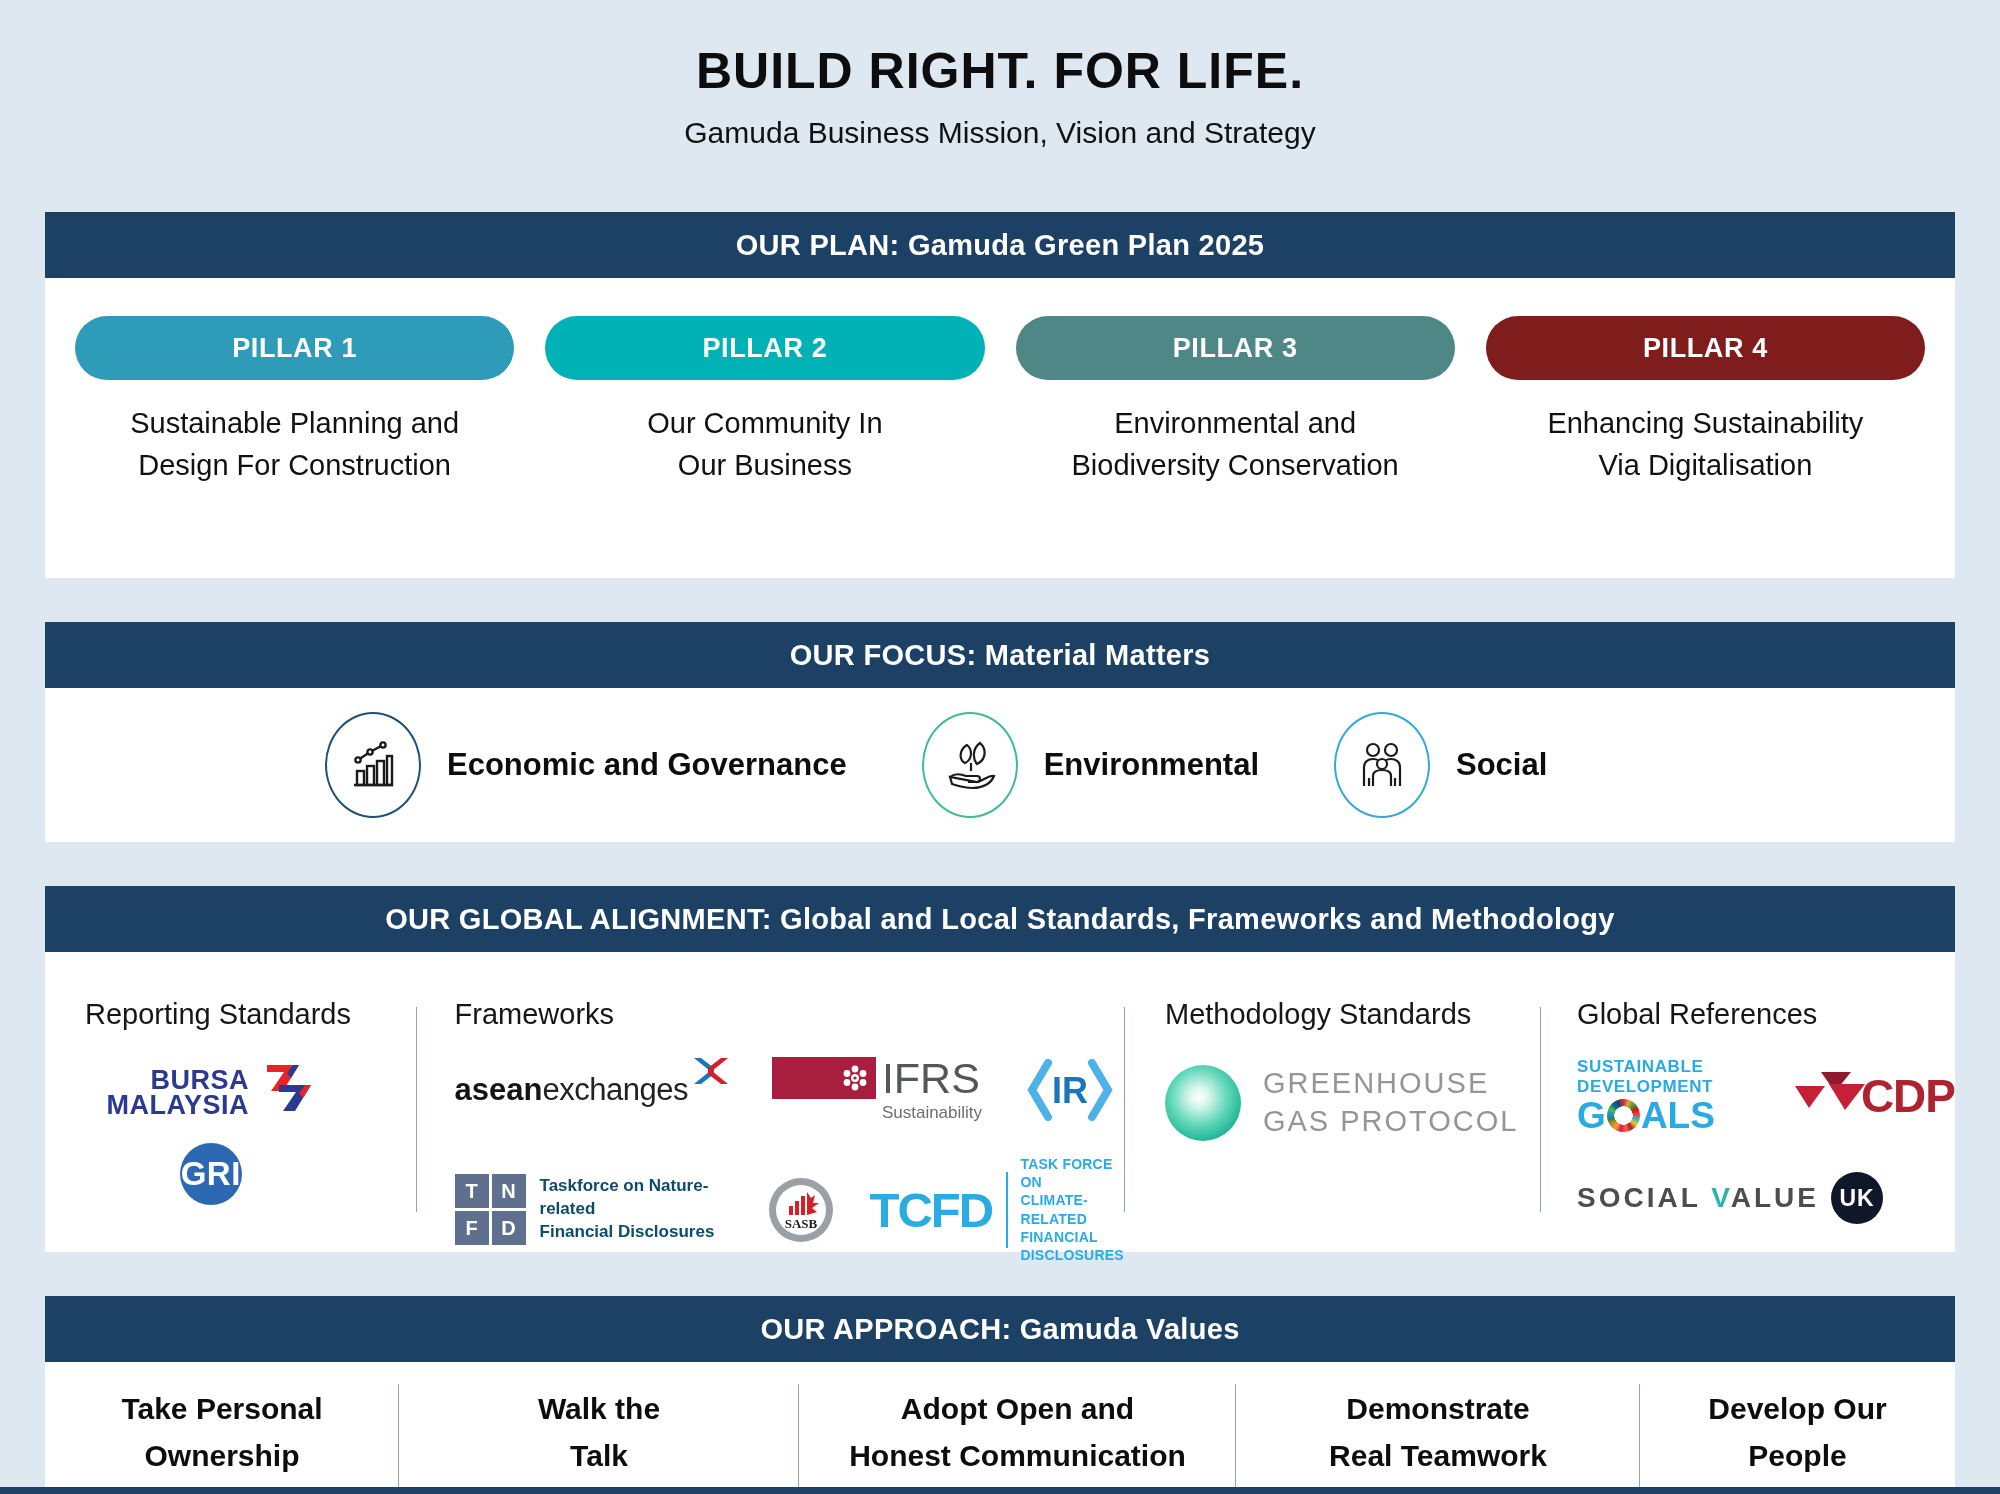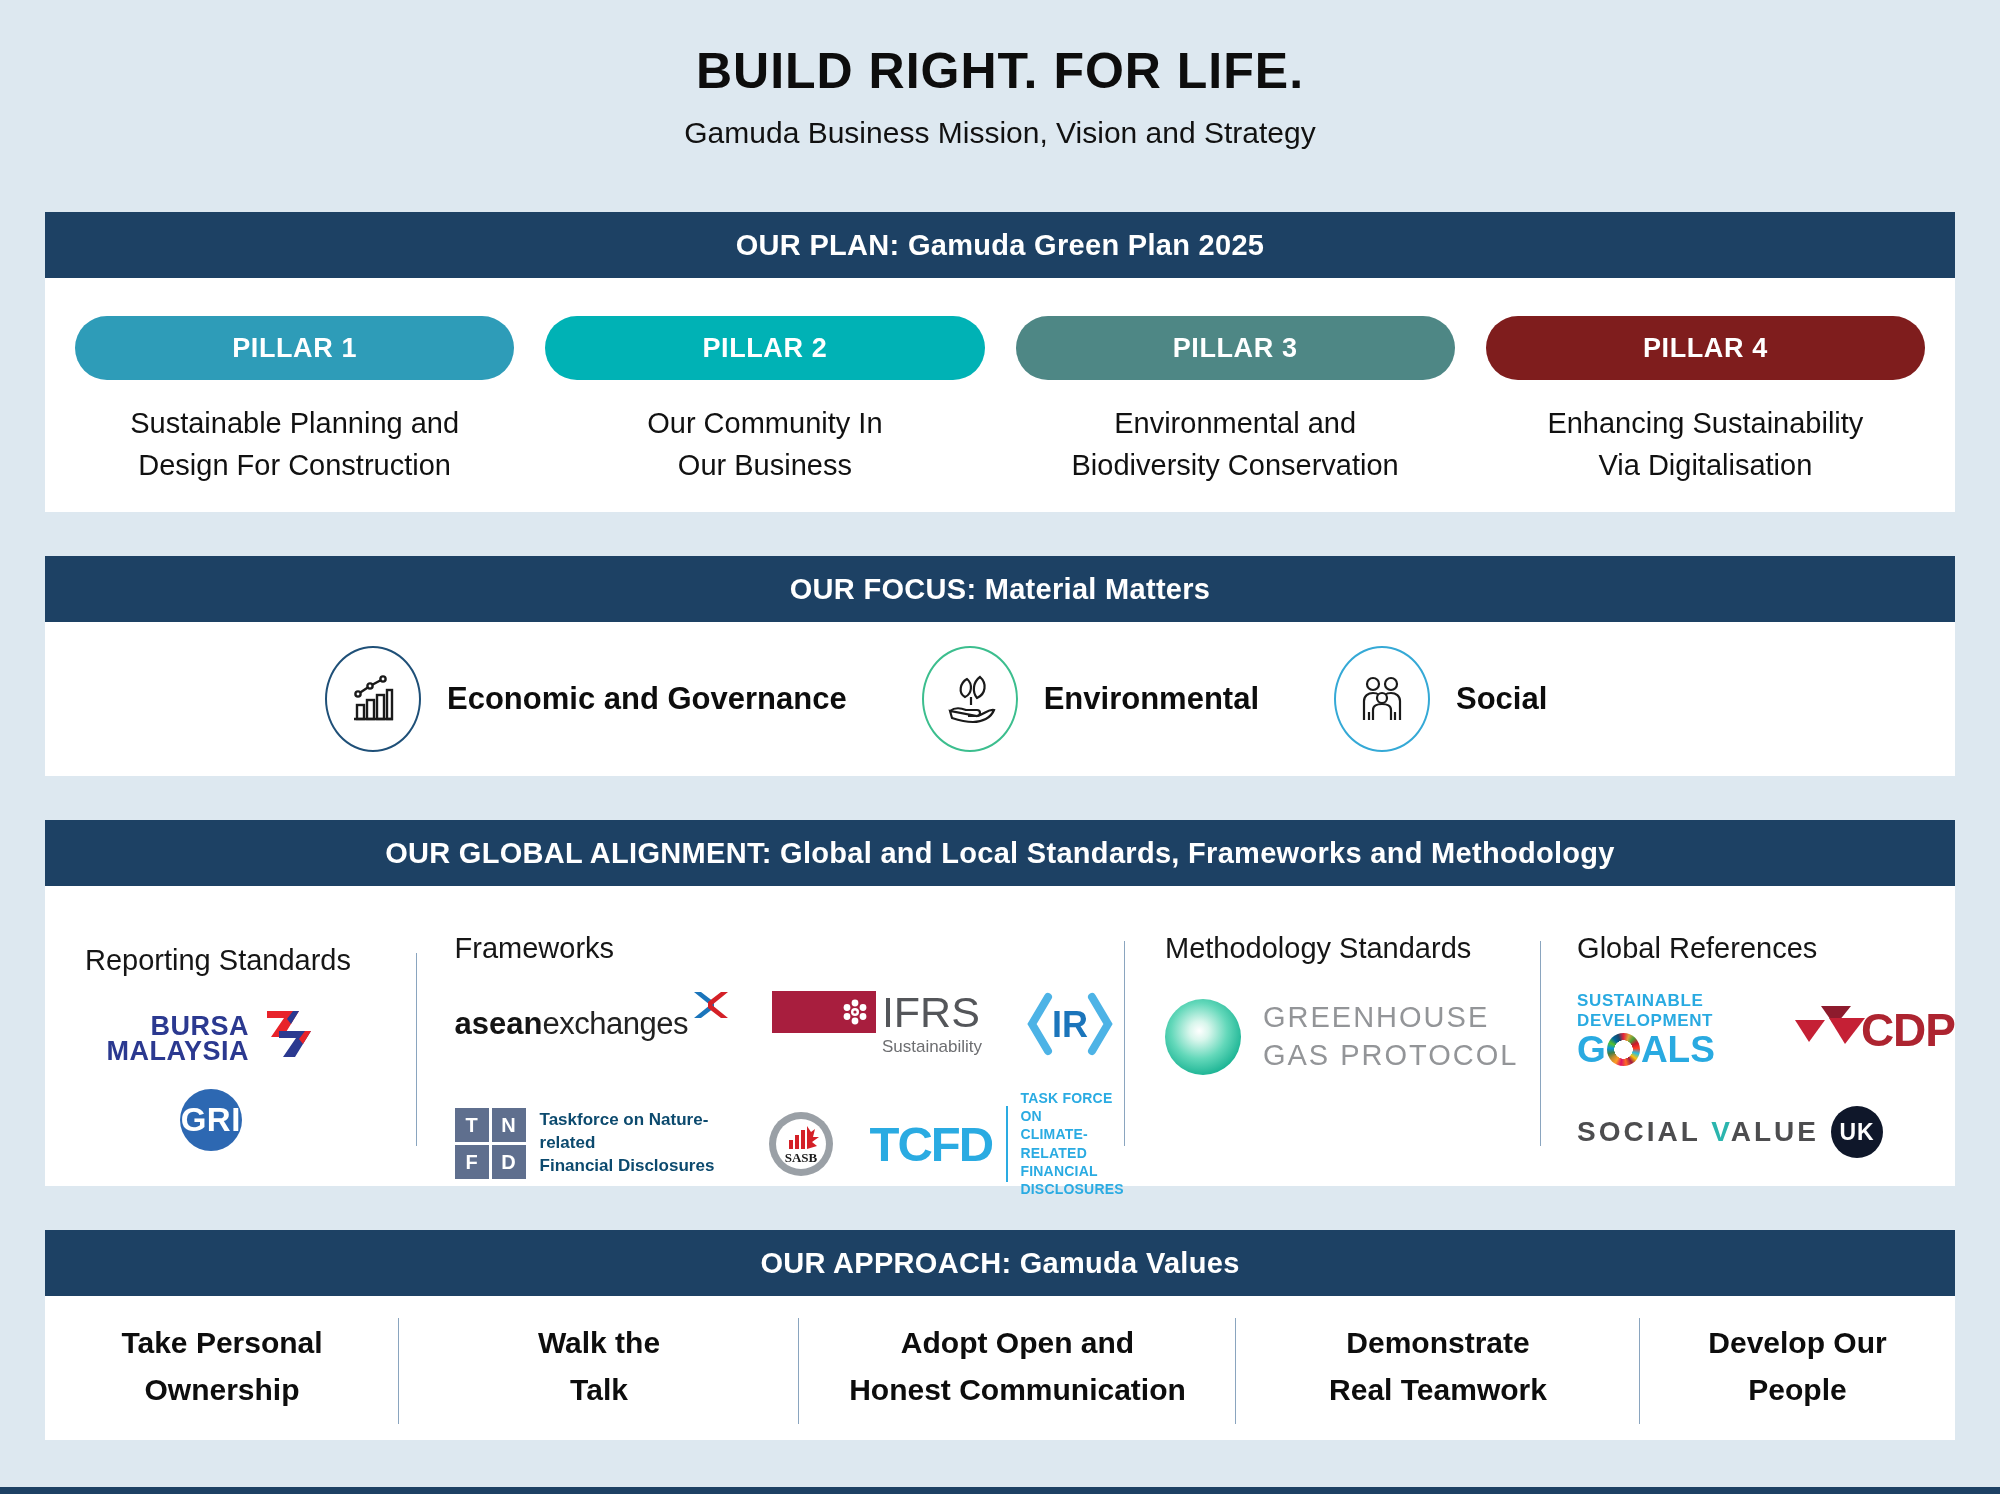--- a/index.html
+++ b/index.html
@@ -10,42 +10,42 @@
   .hero{height:212px; text-align:center; box-sizing:border-box; padding-top:42px;}
   .hero h1{margin:0; font-size:50px; font-weight:bold; letter-spacing:1px; color:#0d0d0d;}
   .hero p{margin:16px 0 0; font-size:30px; color:#111;}
 
   
   .panel{margin:0 45px 44px; background:#fff;}
   .banner{height:66px; background:#1d4164; color:#fff; font-size:29px; font-weight:bold;
           display:flex; align-items:center; justify-content:center; letter-spacing:.3px;}
 
   
-  .pillars{display:flex; gap:31px; padding:38px 30px 0; box-sizing:border-box; height:234px;}
+  .pillars{display:flex; gap:31px; padding:38px 30px 0; box-sizing:border-box; height:300px;}
   .pillar{flex:1; text-align:center;}
   .pill{height:64px; border-radius:32px; color:#fff; font-size:27px; font-weight:bold;
         letter-spacing:.6px; display:flex; align-items:center; justify-content:center;}
   .pill-0{background:#2e9cb8;} .pill-1{background:#00b2b5;} .pill-2{background:#4e8785;} .pill-3{background:#7f1d1d;}
   .pillar-desc{margin-top:22px; font-size:29px; line-height:1.45; color:#111;}
 
   
   .focus-row{display:flex; align-items:center; height:154px; box-sizing:border-box; padding-left:280px;}
   .focus-item{display:flex; align-items:center;text-align:center;}
   .focus-item + .focus-item{margin-left:75px;}
   .focus-circle{width:96px; height:106px; border-radius:50%; display:flex; align-items:center;
                 justify-content:center; background:#fff; box-sizing:border-box; border:2px solid #999; flex:0 0 auto;}
   .ring-econ{border-color:#1f5078;} .ring-env{border-color:#3cbe8e;} .ring-soc{border-color:#35a9d6;}
   .focus-label{margin-left:26px; font-size:31px; font-weight:bold; color:#0d0d0d;}
 
   
   .align-cols{display:flex; height:300px; box-sizing:border-box;}
   .align-col{position:relative; box-sizing:border-box;}
   .align-col:not(:last-child)::after{content:""; position:absolute; right:0; top:55px; bottom:40px; width:1px; background:#8aa5bf;}
   .col-title{font-size:29px; color:#161616; padding:46px 0 0 40px; margin:0; font-weight:normal;}
-  .col-reporting{width:375px;margin-top:12px;} .col-frameworks{width:715px;} .col-methodology{width:420px;} .col-global{flex:1;}
+  .col-reporting{width:375px;} .col-frameworks{width:715px;} .col-methodology{width:420px;} .col-global{flex:1;}
 
   .reporting-logos{display:flex; flex-direction:column; align-items:center; padding-right:40px;}
   .bursa{display:flex; align-items:flex-end; margin-top:26px;}
   .bursa-text{text-align:right; color:#2b3990; font-weight:bold; font-size:27px; line-height:.95; letter-spacing:.5px;}
   .gri-circle{margin-top:24px; width:62px; height:62px; border-radius:50%; background:#2d68b2; color:#fff;
               font-weight:bold; font-size:33px; display:flex; align-items:center; justify-content:center; letter-spacing:.5px;}
 
   .fw-row{display:flex; align-items:center; padding-left:38px;}
   .fw-row1{margin-top:26px;} .fw-row2{margin-top:32px;}
   .asean{display:flex; align-items:baseline; position:relative; padding-right:44px;}

